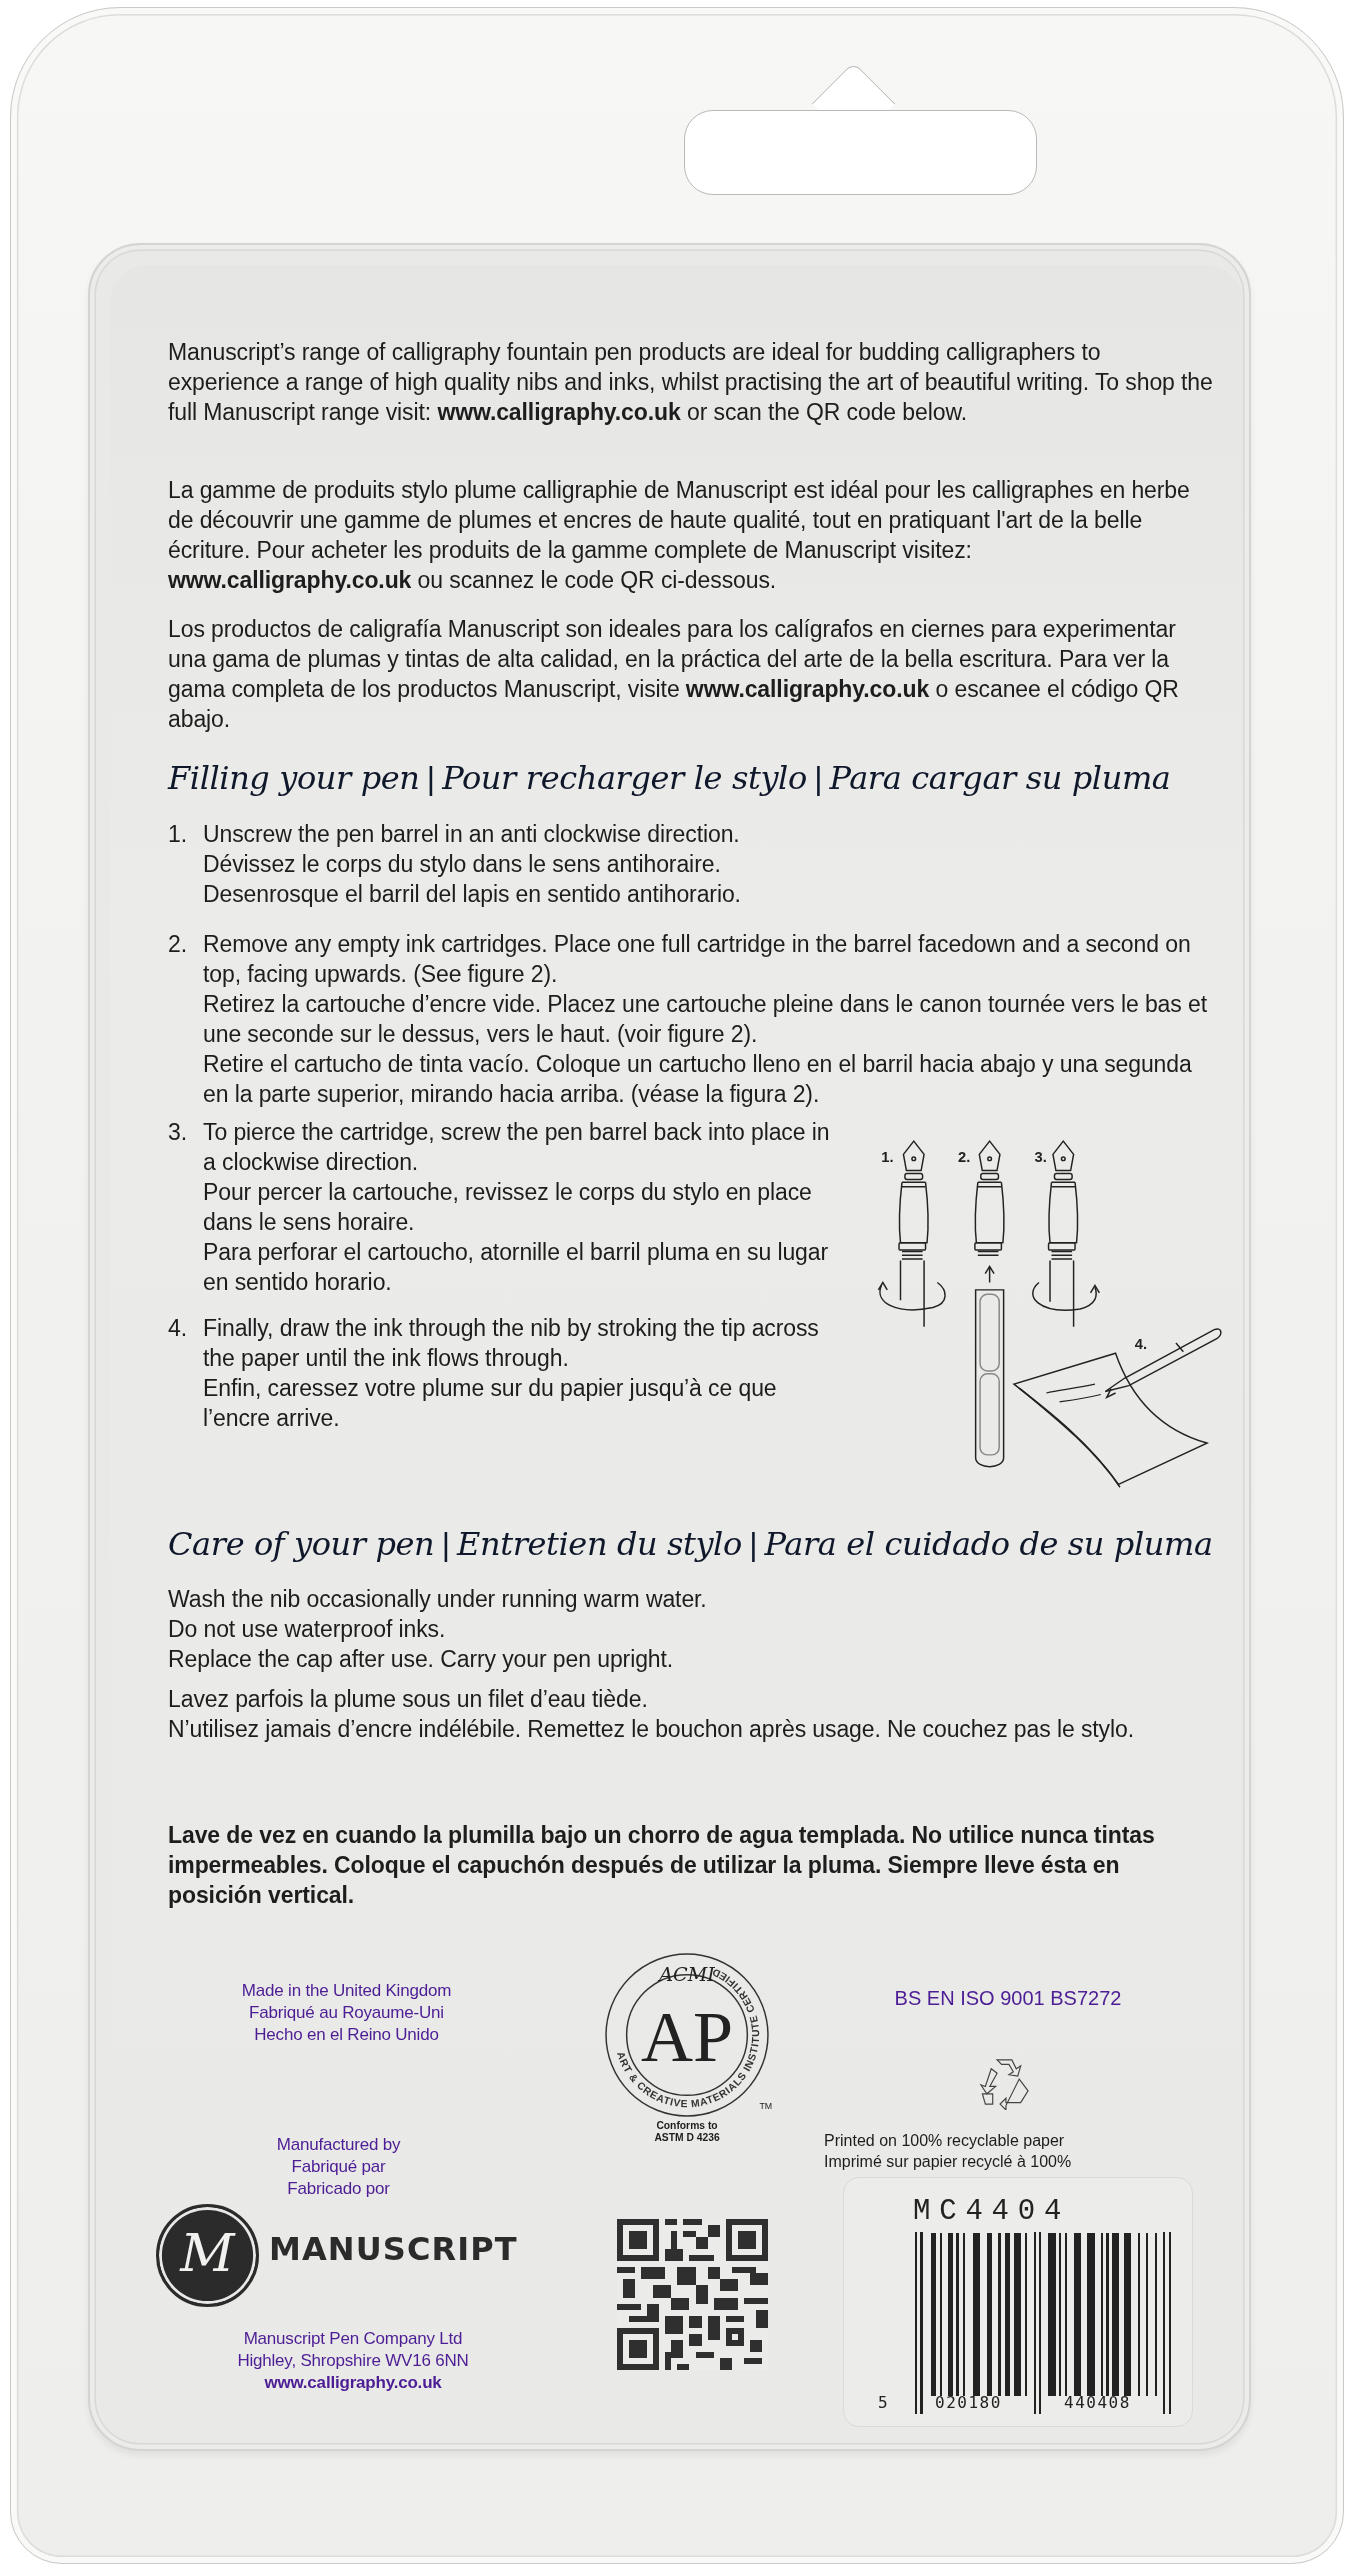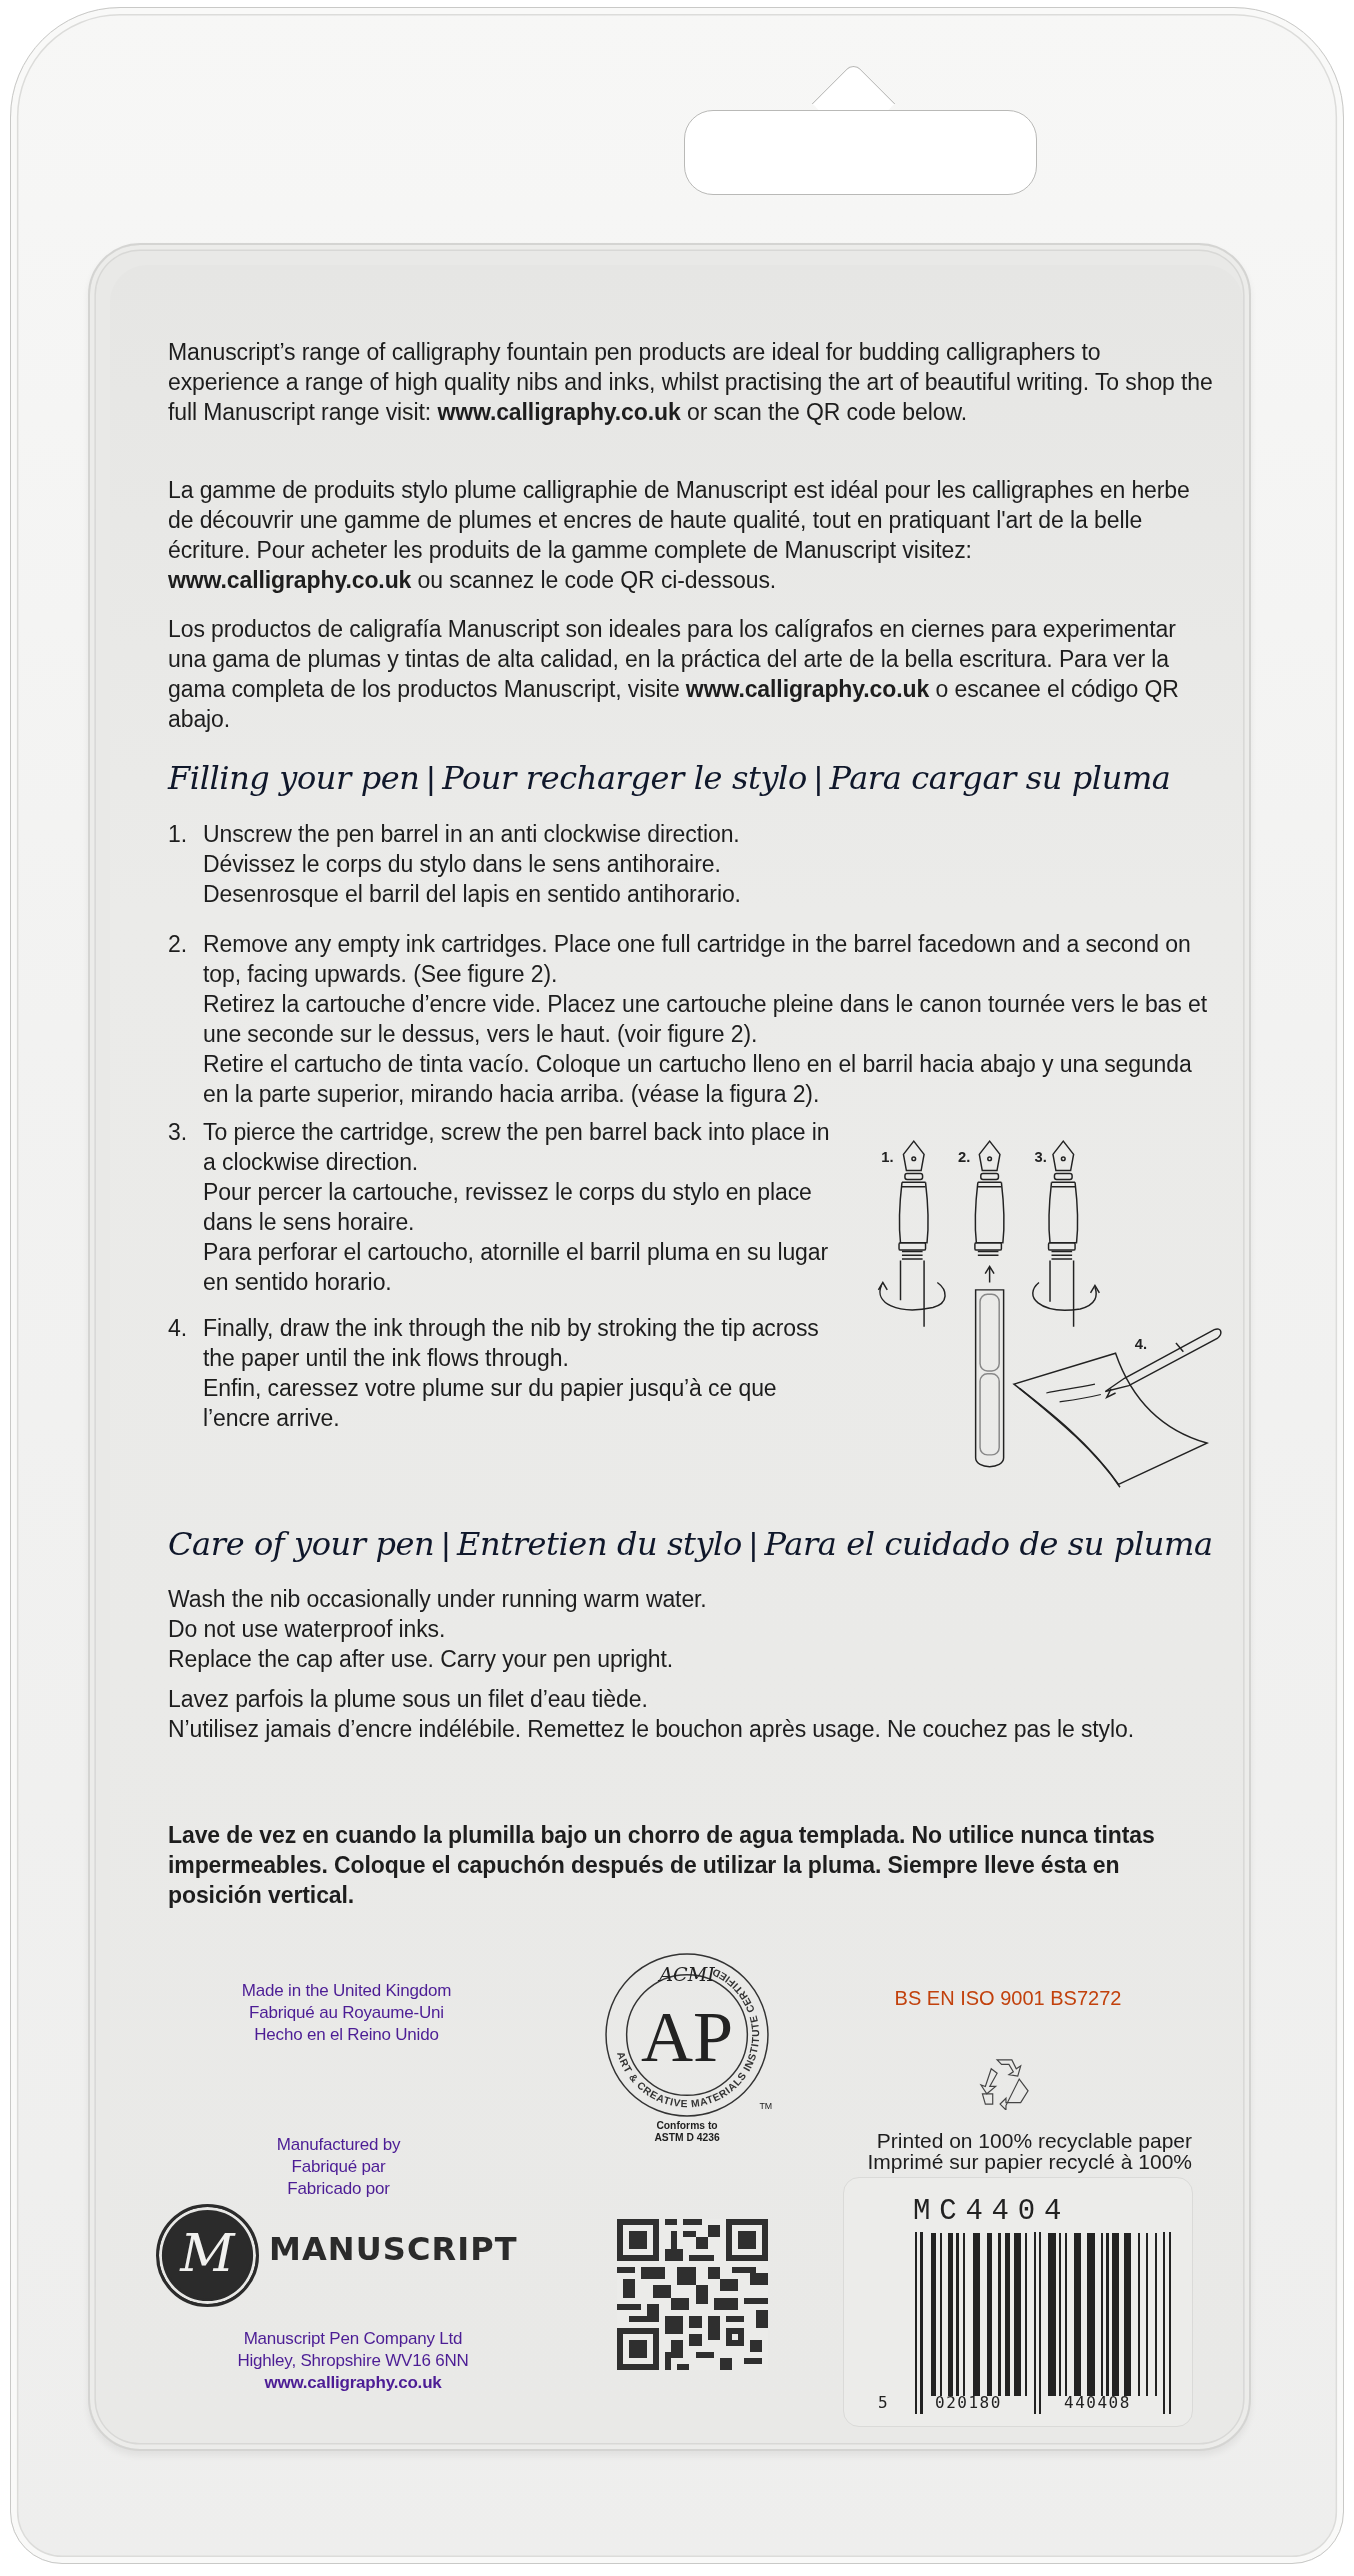--- a/index.html
+++ b/index.html
@@ -51,23 +51,23 @@
   .step .num { position: absolute; left: 0; top: 0; width: 37px; }
   .step .body { margin-left: 35px; }
 
   .figure { position: absolute; left: 846px; top: 1119px; width: 383px; height: 383px; }
 
   .center-small { position: absolute; text-align: center; font-size: 17px; line-height: 22px; color: #4c1d95; letter-spacing: -0.2px; }
 
   .ap-seal { position: absolute; left: 595px; top: 1943px; width: 184px; height: 184px; }
   .ap-conform { position: absolute; left: 595px; top: 2120px; width: 184px; text-align: center; font-size: 10.3px; line-height: 11.8px; font-weight: 600; }
 
-  .bs-text { position: absolute; left: 824px; top: 1987px; width: 368px; text-align: center; font-size: 20px; color: #c2410c; }
+  .bs-text { position: absolute; left: 824px; top: 1987px; width: 368px; text-align: center; font-size: 20px; color: #4c1d95; }
   .recycle { position: absolute; left: 975px; top: 2057px; width: 59px; height: 53px; }
-  .printed { position: absolute; left: 824px; top: 2131px; width: 368px; text-align: right; font-size: 21px; line-height: 20.6px; }
+  .printed { position: absolute; left: 824px; top: 2131px; width: 368px; text-align: left; font-size: 16px; line-height: 20.6px; }
 
   .logo-circle {
     position: absolute; left: 156px; top: 2204px; width: 103px; height: 103px; border-radius: 50%;
     background: #2b2b2b; border: 3.7px solid #2b2b2b; box-shadow: inset 0 0 0 2.9px #e8e8e6, inset 0 0 0 5.2px #2b2b2b;
   }
   .logo-m {
     position: absolute; left: 0; top: 13.2px; width: 100%; text-align: center;
     font-family: "DejaVu Serif", serif; font-style: italic; color: #f1f1ef; font-size: 53px; line-height: 66px;
   }
   .logo-word {

